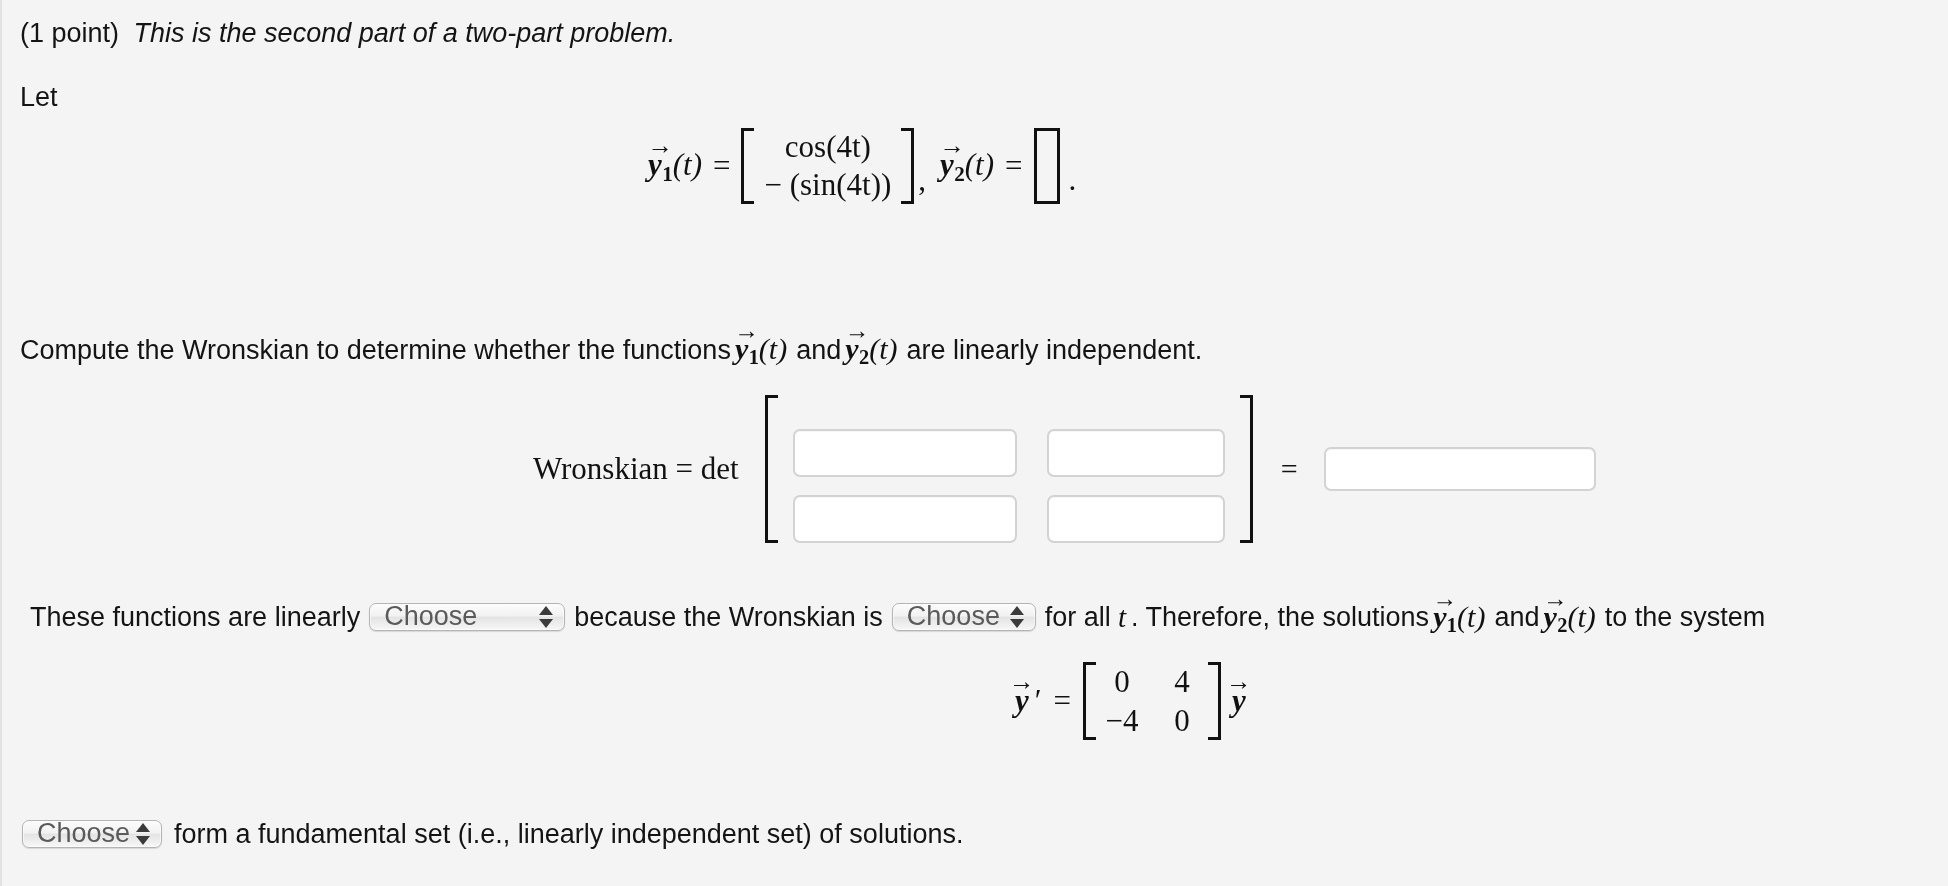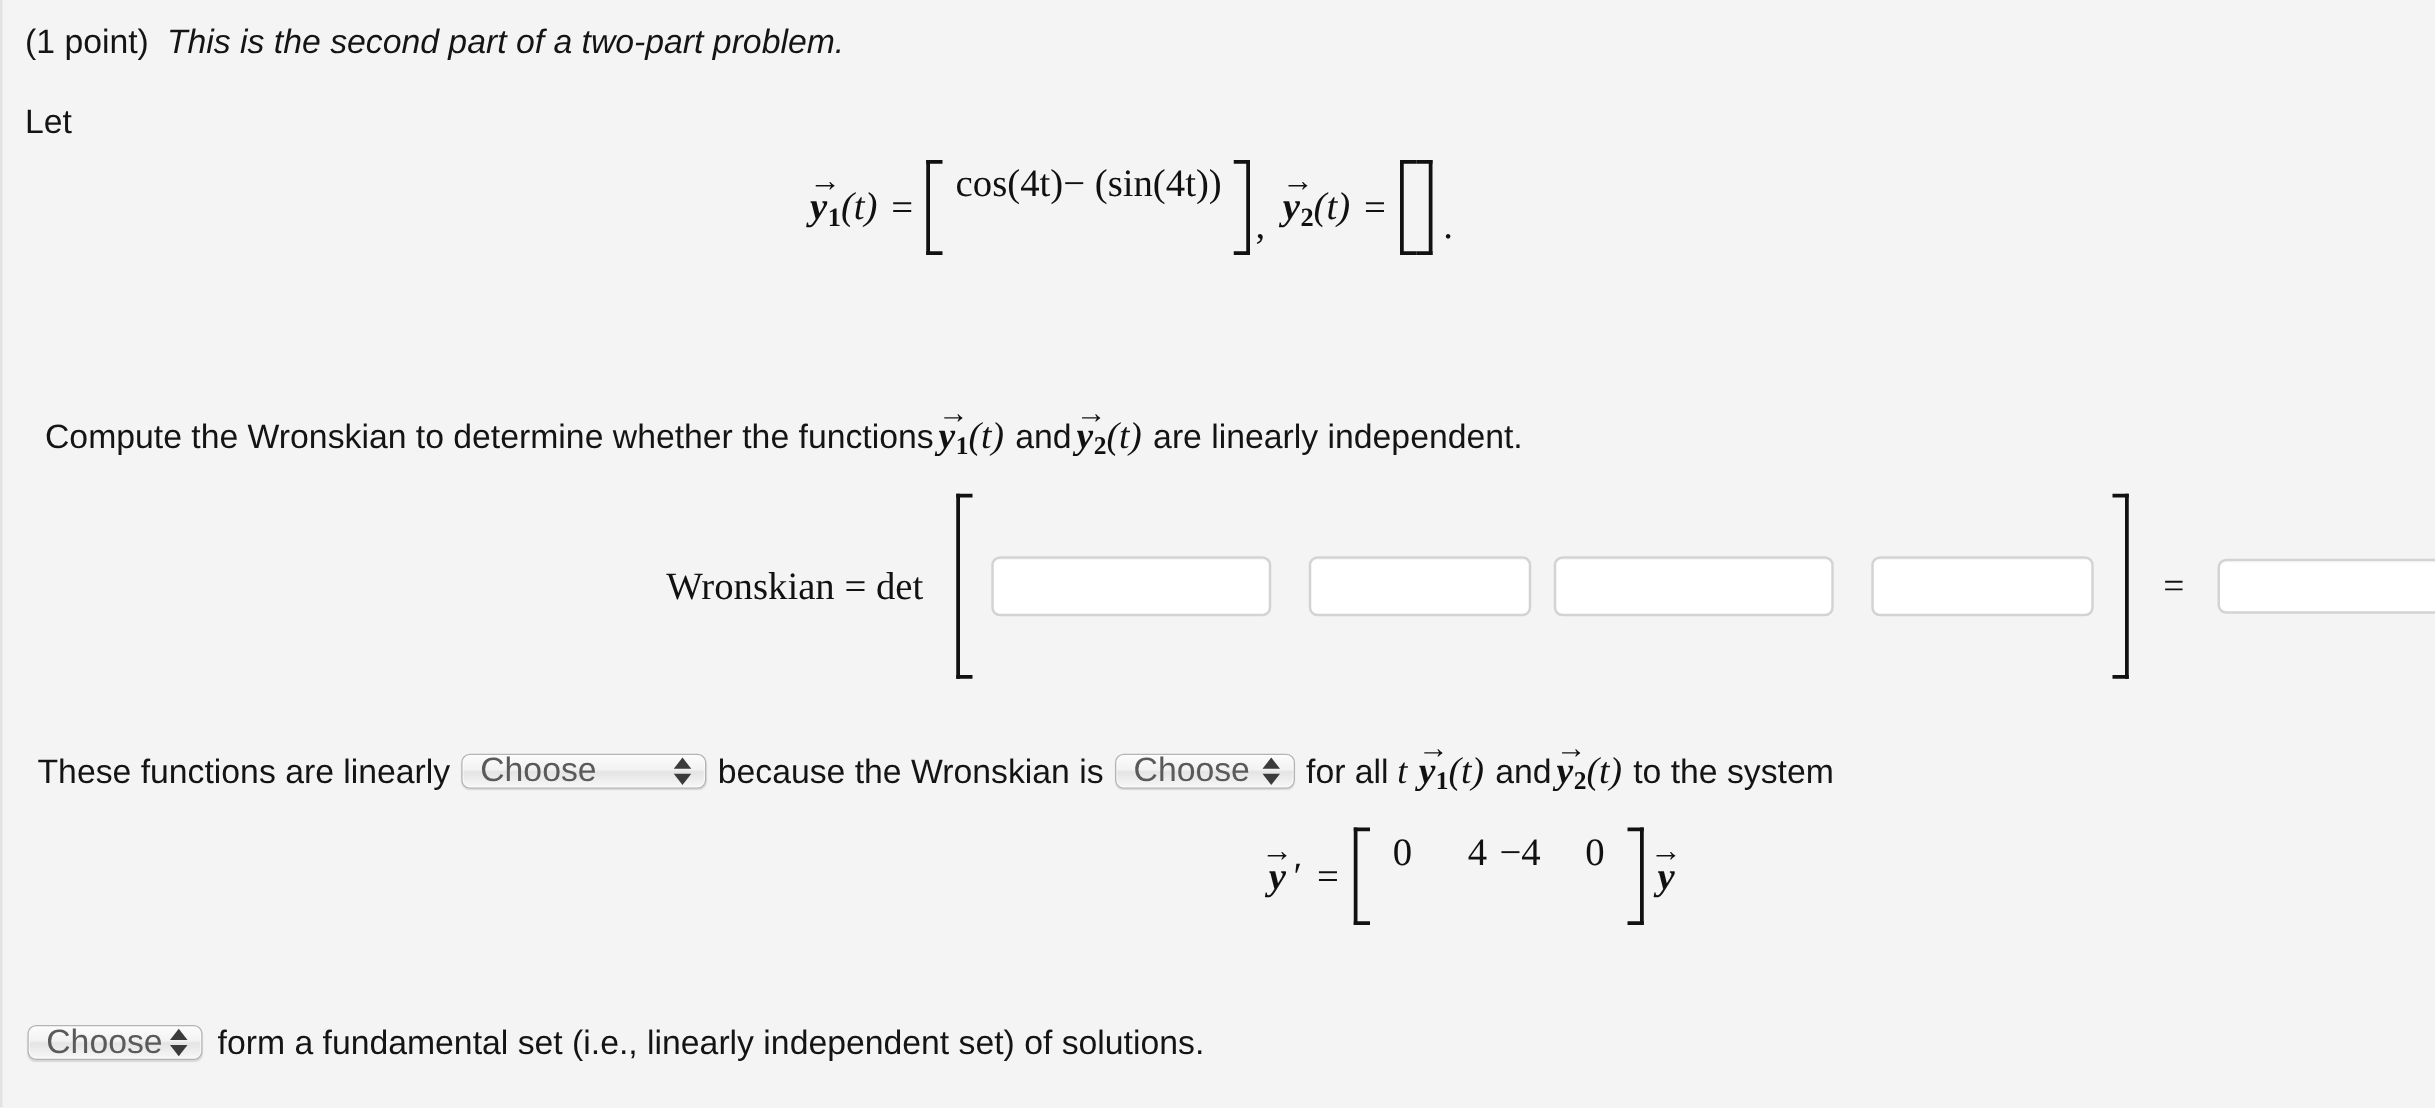--- a/index.html
+++ b/index.html
@@ -95,21 +95,21 @@
   }
   .brk.left > i  { left: 0; top: 0; bottom: 0; width: 3px; }
   .brk.right > i { right: 0; top: 0; bottom: 0; width: 3px; }
   .brk.left::before  { left: 0; top: 0;    height: 3px; width: 13px; }
   .brk.left::after   { left: 0; bottom: 0; height: 3px; width: 13px; }
   .brk.right::before { right: 0; top: 0;   height: 3px; width: 13px; }
   .brk.right::after  { right: 0; bottom: 0;height: 3px; width: 13px; }
 
   .mrows {
     display: flex;
-    flex-direction: row;
+    flex-direction: column;
     justify-content: flex-end;
   }
   .mrow {
     display: flex;
     align-items: center;
     justify-content: center;
   }
 
   
   .abs { position: absolute; }
@@ -225,21 +225,21 @@
           <i></i>
         </span>
       <span class="brk right">
           <i></i>
         </span>
     </span>
 
     <span class="math" style="margin-left:9px; align-self:flex-end; position:relative; top:-6px;">.</span>
   </div>
 
-  <div class="abs prose" style="left:34px; top:331px; display:flex; align-items:baseline;">
+  <div class="abs prose" style="left:18px; top:331px; display:flex; align-items:baseline;">
     <span>Compute the Wronskian to determine whether the functions</span>
     <span class="math invec">
       <span class="vecy" style="font-size:30px;">
         <span class="arrow">→</span><span>y</span><span class="sub">1</span>
       </span><span class="mi">(t)</span>
     </span>
     <span style="margin-left:8px;">and</span>
     <span class="math invec">
       <span class="vecy" style="font-size:30px;">
         <span class="arrow">→</span><span>y</span><span class="sub">2</span>
@@ -292,20 +292,21 @@
     <span class="sel mid" style="margin:0 9px;">
       <span class="lbl">Choose</span>
       <span class="arrows">
           <span class="up"></span>
           <span class="dn"></span>
         </span>
     </span>
 
     <span>for all</span>
     <span class="math mi" style="font-size:29px; margin:0 5px 0 7px;">t</span>
+    <span>. Therefore, the solutions</span>
 
     <span class="math invec">
       <span class="vecy" style="font-size:30px;">
         <span class="arrow">→</span><span>y</span><span class="sub">1</span>
       </span><span class="mi">(t)</span>
     </span>
 
     <span style="margin-left:8px;">and</span>
 
     <span class="math invec">

